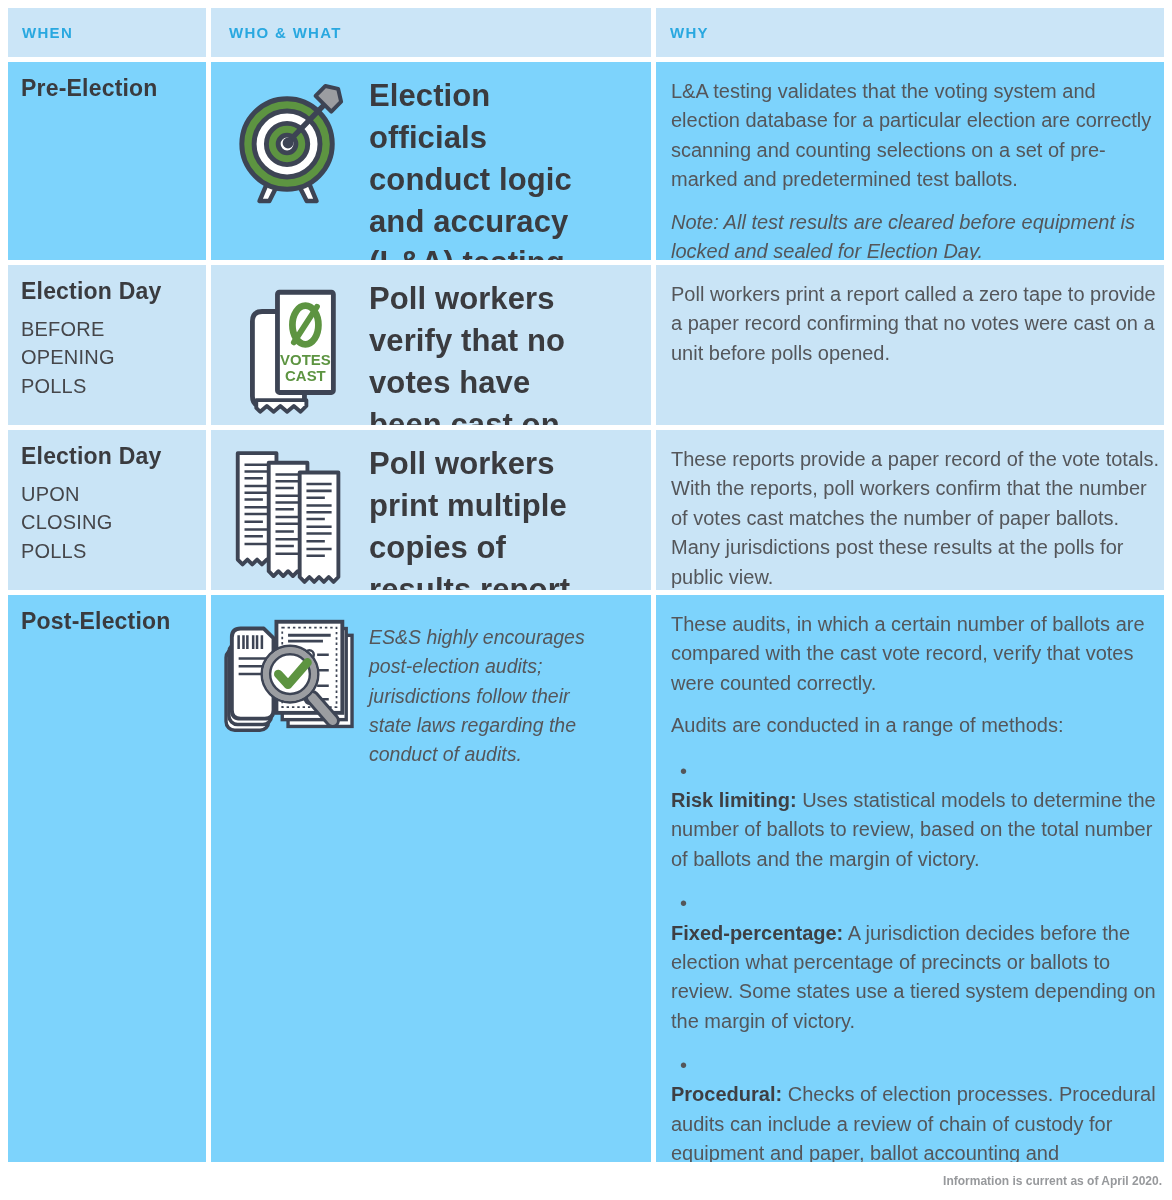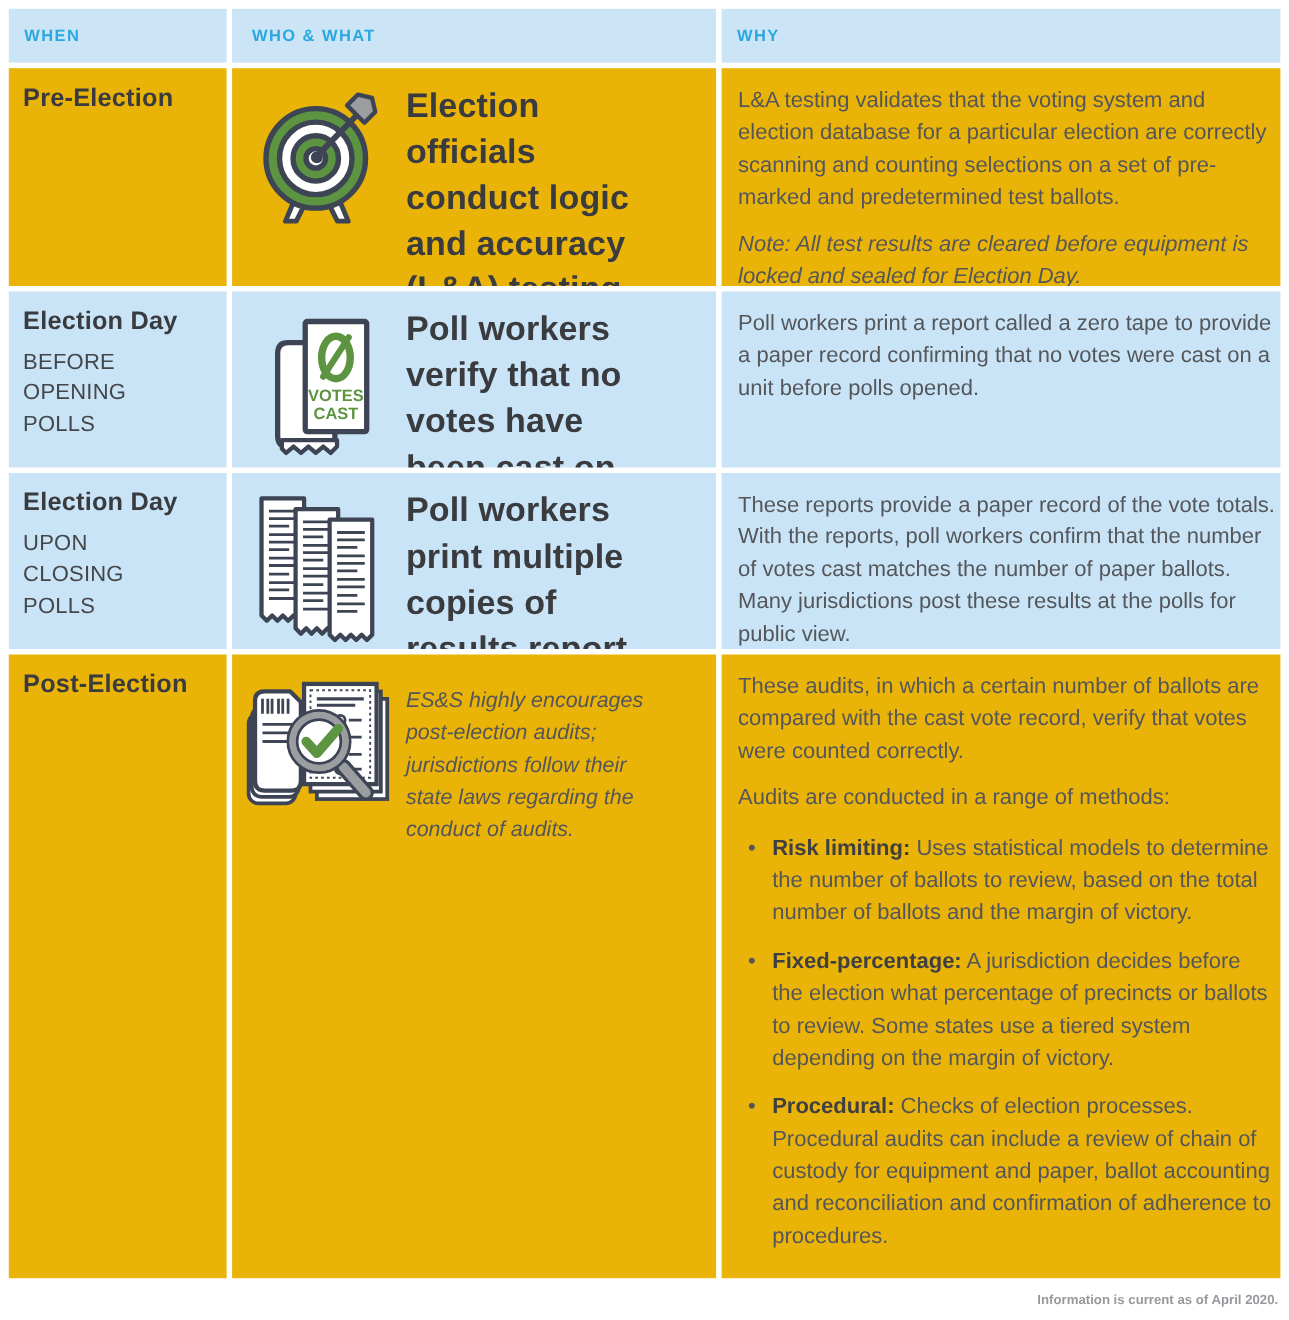--- a/index.html
+++ b/index.html
@@ -15,21 +15,21 @@
     display: grid;
     grid-template-columns: 198px 440px 508px;
     grid-template-rows: 49px 198px 160px 160px 567px;
     gap: 5px;
     padding: 8px 8px 0 8px;
     background: #ffffff;
     width: 1032px;
   }
   .cell { overflow: hidden; }
   .bg-h { background: #cbe5f7; }
-  .bg-l { background: #eab308; }
+  .bg-l { background: #7dd3fc; }
   .bg-d { background: #c9e4f6; }
 
   .head-cell {
     display: flex; align-items: center;
     padding-left: 14px;
     color: #29a8e0;
     font-weight: bold;
     font-size: 15px;
     letter-spacing: 1.3px;
   }
@@ -47,21 +47,21 @@
   .what-cell { display: flex; align-items: flex-start; padding-top: 13px; }
   .icon-box { flex: none; width: 158px; display: flex; justify-content: center; padding-top: 6px; }
   .what-text { flex: 1; padding-right: 10px; }
   .what-headline { font-size: 31px; font-weight: bold; color: #3a3b3f; line-height: 1.35; max-width: 218px; letter-spacing: 0.1px; }
   .what-detail { margin-top: 15px; font-size: 19.5px; color: #54565a; line-height: 1.5; max-width: 245px; font-style: italic; }
 
   .why-cell { padding: 15px 3px 0 15px; font-size: 20px; line-height: 1.47; }
   .why-cell p { margin-bottom: 13px; }
   .why-note { font-style: italic; }
   .bullets { list-style: none; margin-top: 16px; }
-  .bullets li { display: flex; margin-bottom: 15px; }
+  .bullets li { display: flex; margin-bottom: 15px; flex-direction: column; }
   .bullets li .dot { flex: none; width: 22px; margin-left: 9px; }
   .bullets li .dot::before { content: "\2022"; font-size: 20px; color: #54565a; }
   .bullets li .b-body { flex: 1; }
   .b-label { font-weight: bold; color: #3e3f43; }
 
   .footer {
     height: 38px;
     display: flex; align-items: center; justify-content: flex-end;
     padding-right: 10px;
   }

